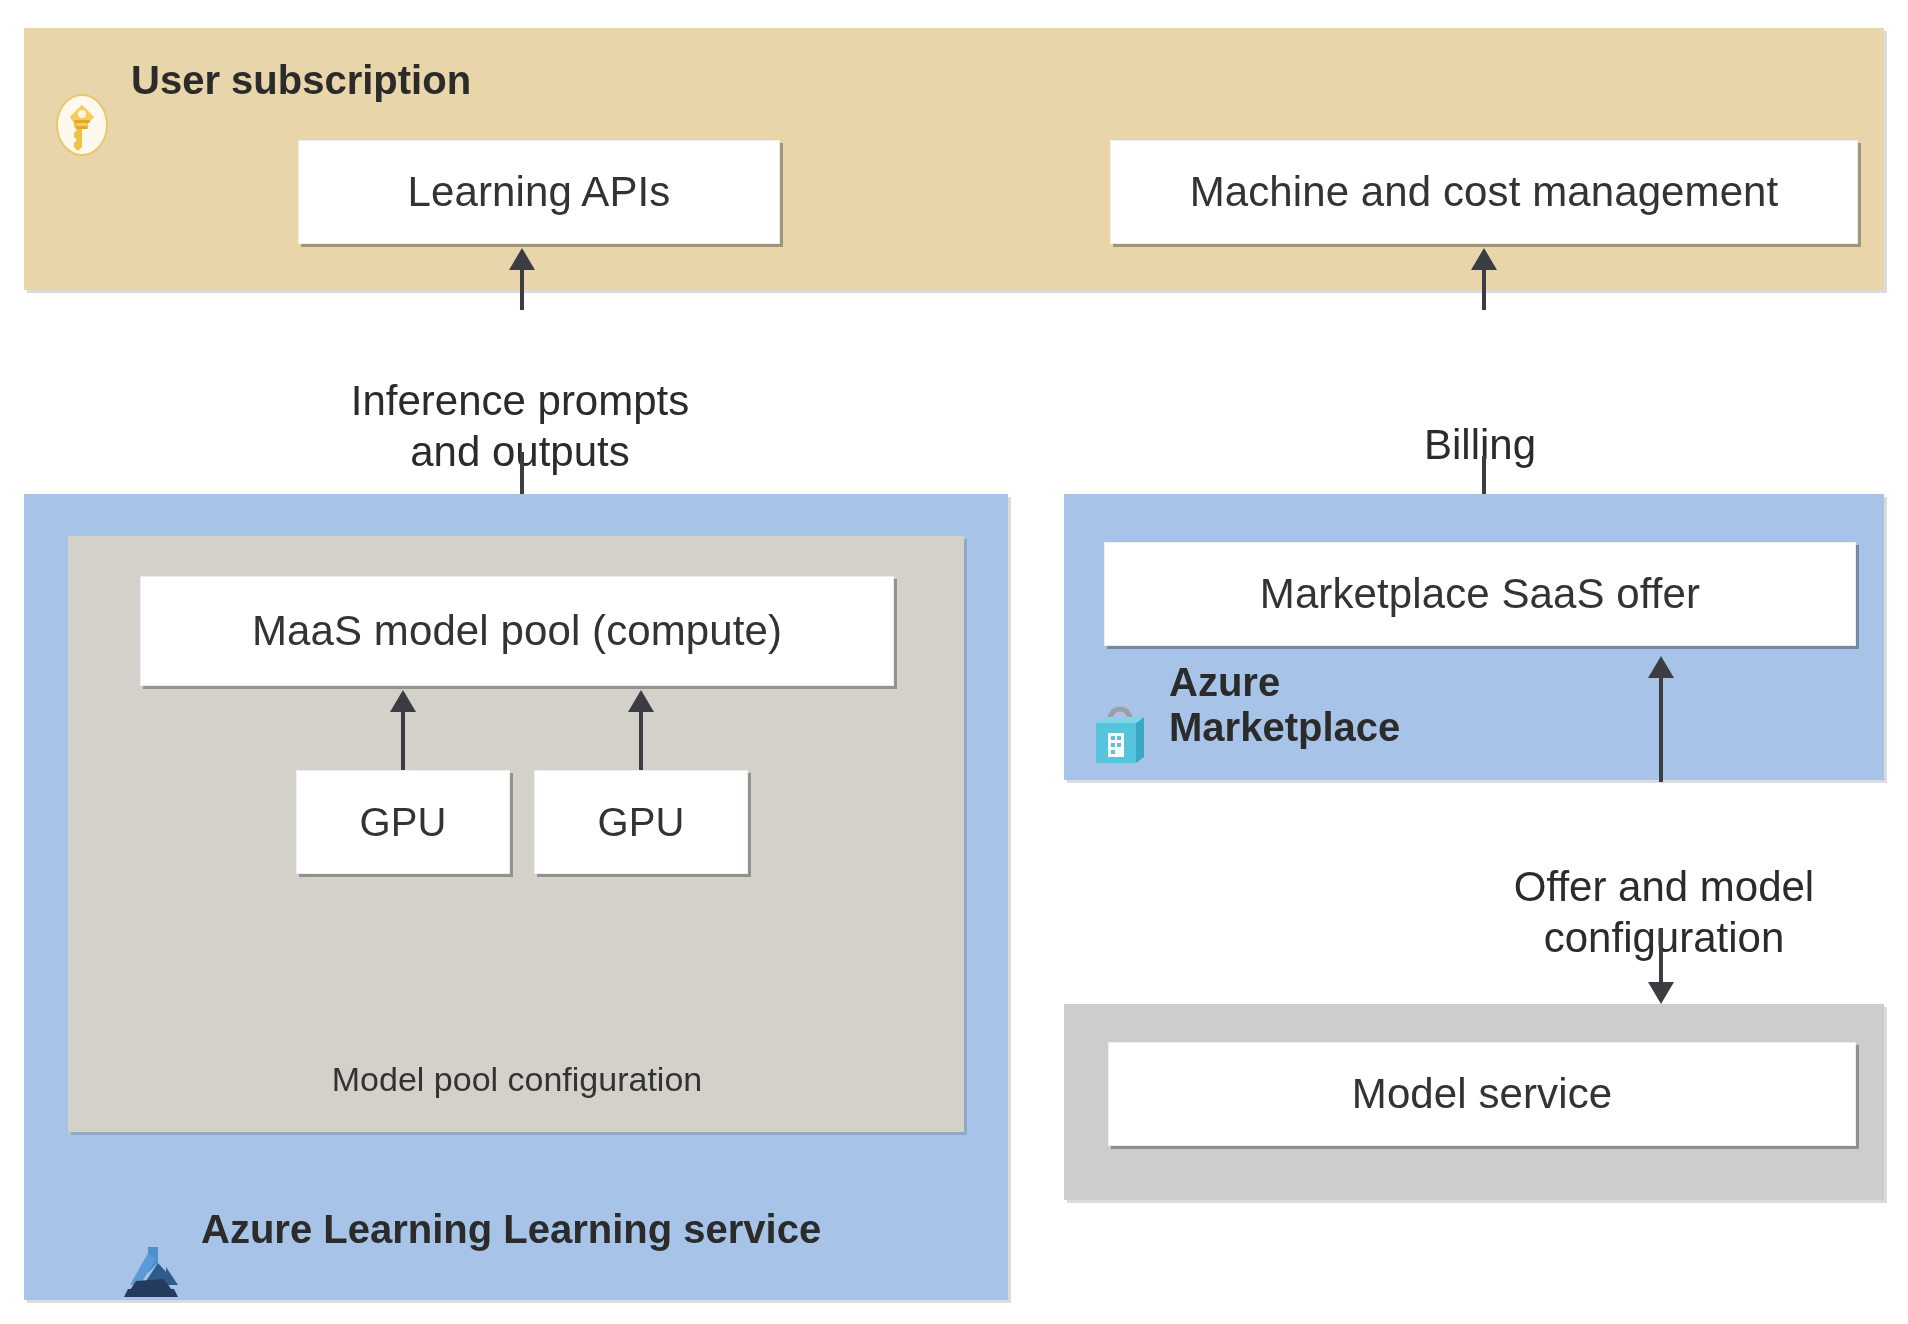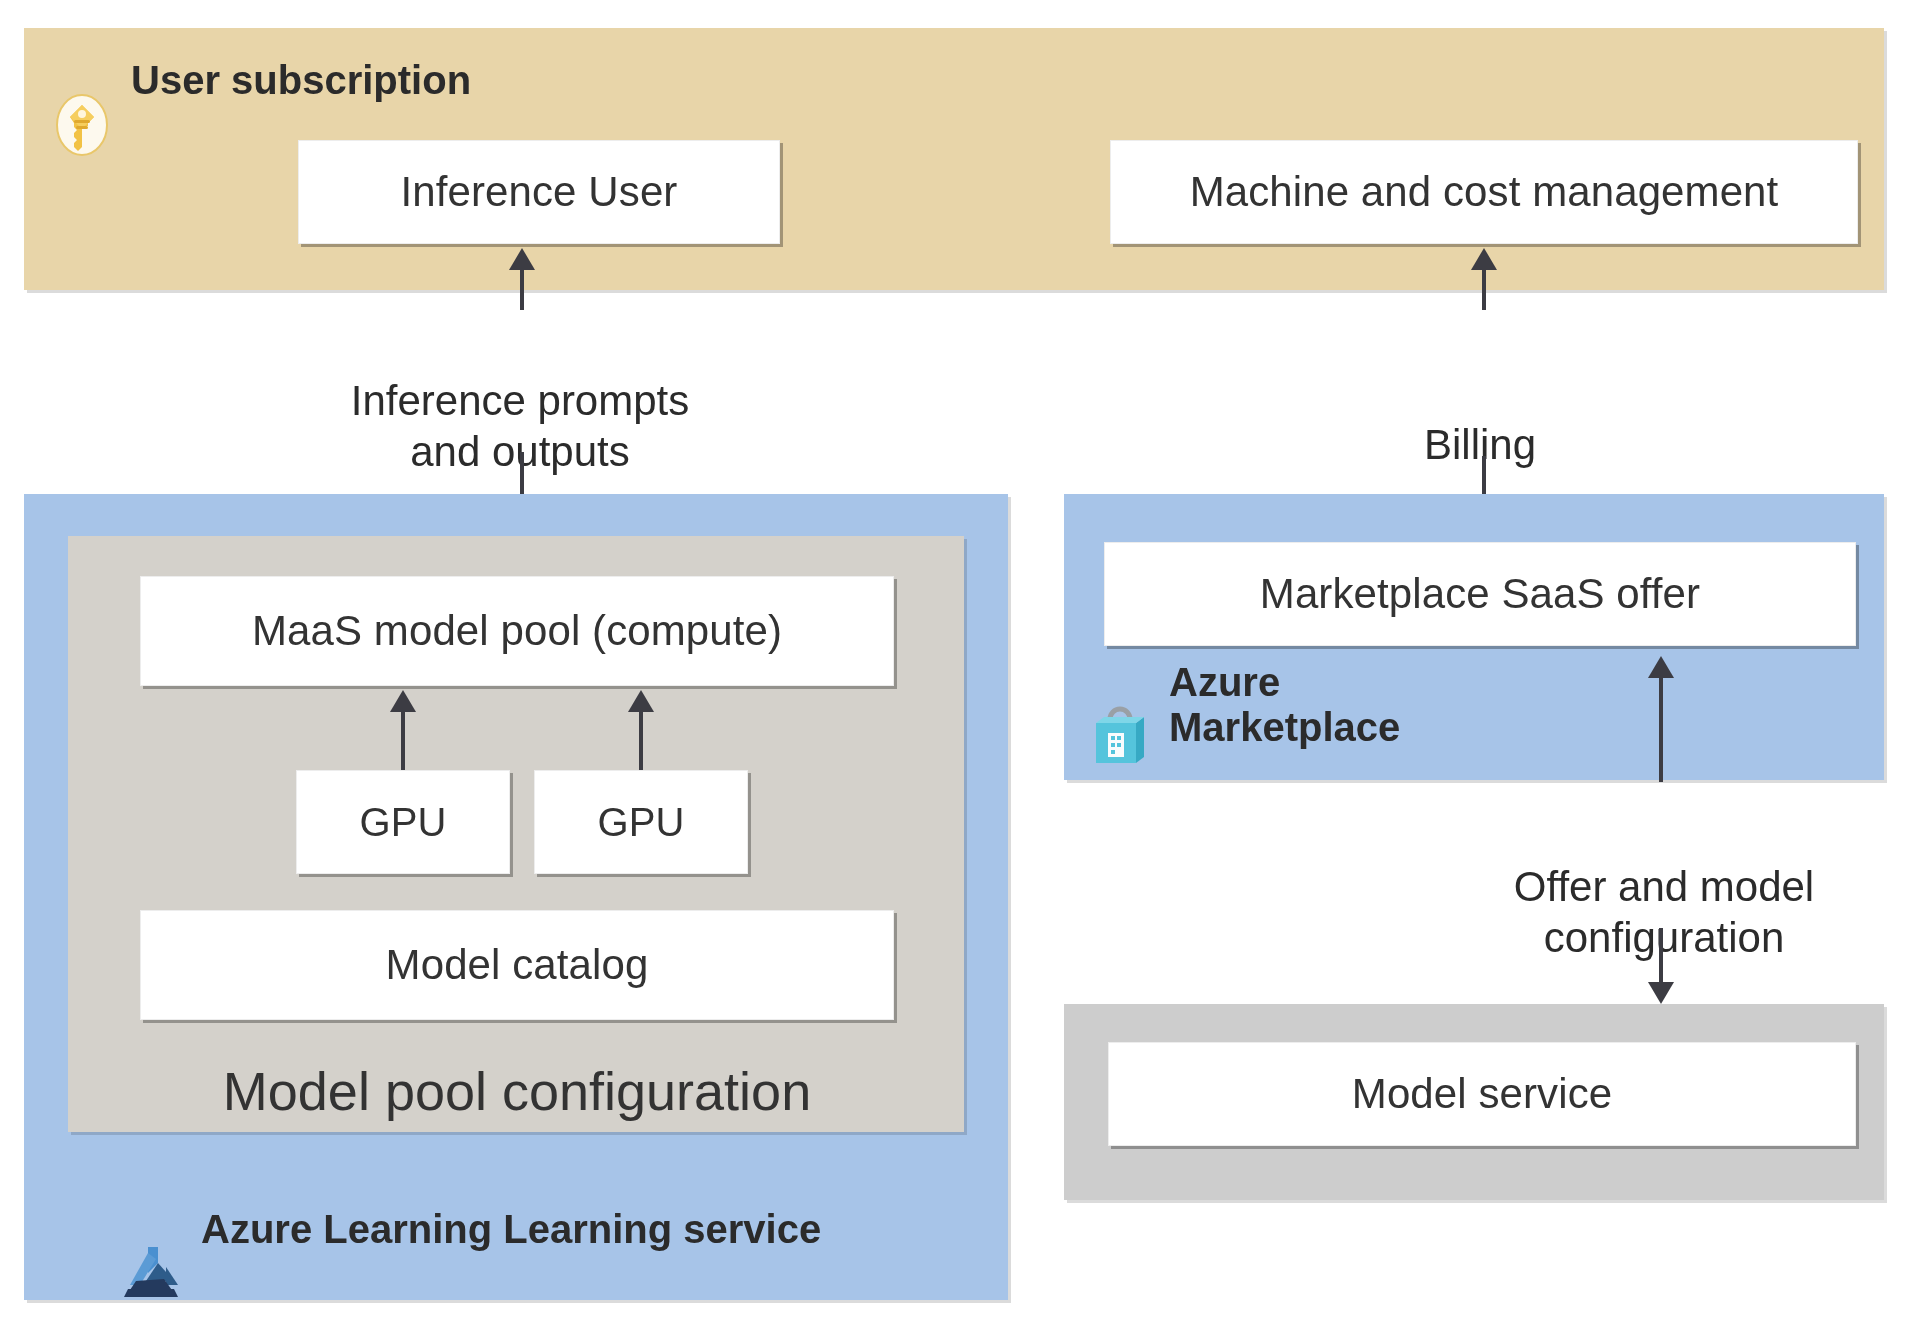--- a/index.html
+++ b/index.html
@@ -60,21 +60,21 @@
     font-size: 40px;
     line-height: 1.12;
     white-space: pre-line;
   }
   .region-title.stacked { align-items: flex-start; }
 
   
   .region-caption {
     position: absolute;
     color: #333333;
-    font-size: 54px;
+    font-size: 34px;
     text-align: center;
     line-height: 1.15;
   }
 
   
   .edge-label {
     position: absolute;
     color: #2B2B2B;
     font-size: 42px;
     text-align: center;
@@ -125,21 +125,21 @@
         <path d="M28 12 L40 24 L28 36 L16 24 Z" fill="#F6CE5E"></path>
         <circle cx="28" cy="21" r="4" fill="#FFF6DC"></circle>
         <rect x="20" y="27" width="16" height="3" rx="1.5" fill="#E0A92F"></rect>
         <rect x="22" y="33" width="12" height="3" rx="1.5" fill="#E0A92F"></rect>
       </svg>
     </span>
     <span>User subscription</span>
   </div>
 
   <div class="node" style="left:298px; top:140px; width:482px; height:104px;">
-    <span>Inference User</span>
+    <span>Learning APIs</span>
   </div>
 
   <div class="node" style="left:1110px; top:140px; width:748px; height:104px;">
     <span>Machine and cost management</span>
   </div>
 
   <div class="arrow up" style="left:509px; top:248px; width:26px; height:62px;">
     <div class="head"></div>
       <div class="shaft"></div>
   </div>
@@ -182,23 +182,20 @@
   </div>
 
   <div class="node small" style="left:296px; top:770px; width:214px; height:104px;">
     <span>GPU</span>
   </div>
 
   <div class="node small" style="left:534px; top:770px; width:214px; height:104px;">
     <span>GPU</span>
   </div>
 
-  <div class="node" style="left:140px; top:910px; width:754px; height:110px;">
-    <span>Model catalog</span>
-  </div>
 
   <div class="region-caption" style="left:140px; top:1060px; width:754px;">
     <span>Model pool configuration</span>
   </div>
 
   <div class="region-title" style="left:122px; top:1200px;">
     <span class="icon aml-icon">
       <svg viewBox="0 0 58 58" width="58" height="58" aria-hidden="true">
         <path d="M26 2 h10 v16 l-10 10 z" fill="#4A90D0"></path>
         <path d="M26 8 L8 40 l10 0 L34 14 z" fill="#5B9BD5"></path>

